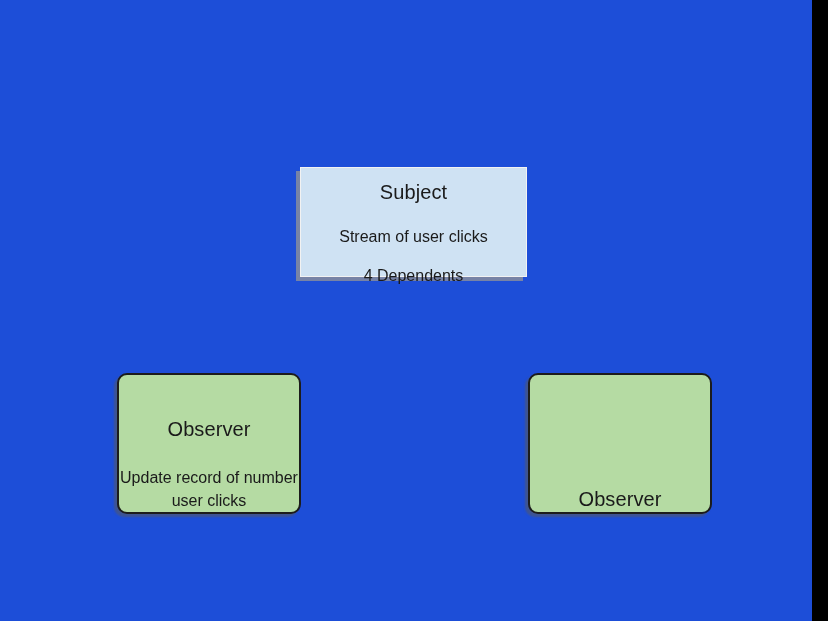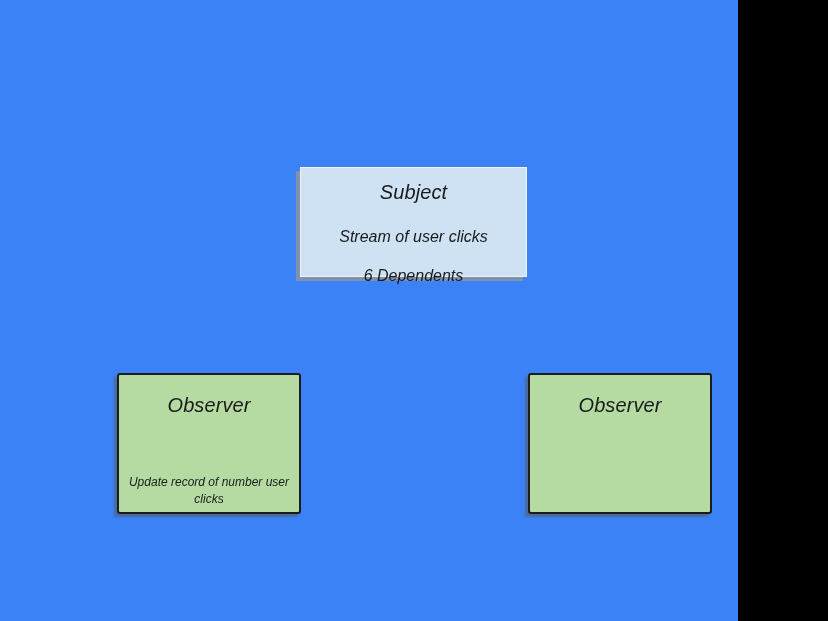--- a/index.html
+++ b/index.html
@@ -9,24 +9,23 @@
   }
   body {
     width: 828px;
     height: 621px;
     overflow: hidden;
     font-family: "Liberation Sans", sans-serif;
   }
 
   #canvas {
     position: relative;
-    width: 738px;
+    width: 812px;
     height: 621px;
-    background: #3b82f6;
-    font-style: italic;
+    background: #1d4ed8;
   }
 
   
   .node {
     position: absolute;
     box-sizing: border-box;
     display: flex;
     flex-direction: column;
     align-items: center;
     color: #1a1a1a;
@@ -48,25 +47,24 @@
     padding-top: 10px;
   }
 
   
   .node--observer {
     top: 373px;
     width: 184px;
     height: 141px;
     background: #b5dba3;
     border: 2px solid #1c1c1c;
-    border-radius: 3px;
+    border-radius: 10px;
     box-shadow: -3px 3px 2px 0 rgba(90,90,90,0.55);
-    justify-content: flex-start;
+    justify-content: flex-end;
     padding-top: 14px;
-    gap: 32px;
   }
   .node--observer-left  { left: 117px; }
   .node--observer-right { left: 528px; }
 
   
   .node-title {
     font-size: 20px;
     font-weight: 400;
     letter-spacing: 0.1px;
     margin: 0;
@@ -78,34 +76,34 @@
     font-size: 16px;
     font-weight: 400;
     margin: 0;
     padding: 0 10px;
   }
   .node--subject .node-line-1 { margin-top: 22px; }
   .node--subject .node-line-2 { margin-top: 19px; }
 
   .node--observer .node-body {
     margin-top: 24px;
-    font-size: 12px;
+    font-size: 16px;
     padding: 0 0;
     line-height: 1.45;
   }
 </style>
 </head>
 <body>
 
 <div id="canvas">
 
   <div class="node node--subject">
     <div class="node-title">Subject</div>
     <div class="node-line node-line-1">Stream of user clicks</div>
-    <div class="node-line node-line-2">6 Dependents</div>
+    <div class="node-line node-line-2">4 Dependents</div>
   </div>
 
   <div class="node node--observer node--observer-left">
     <div class="node-title">Observer</div>
     <div class="node-body">Update record of number user clicks</div>
   </div>
 
   <div class="node node--observer node--observer-right">
     <div class="node-title">Observer</div>
   </div>

